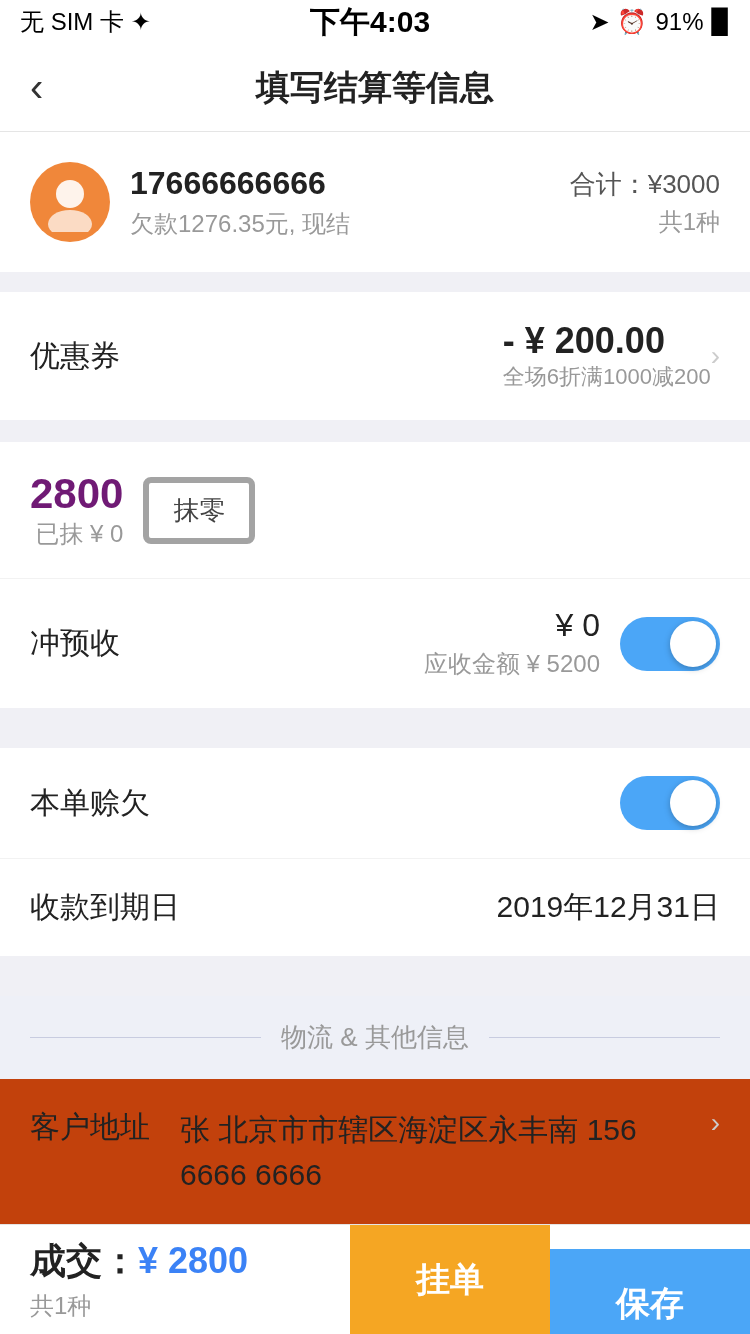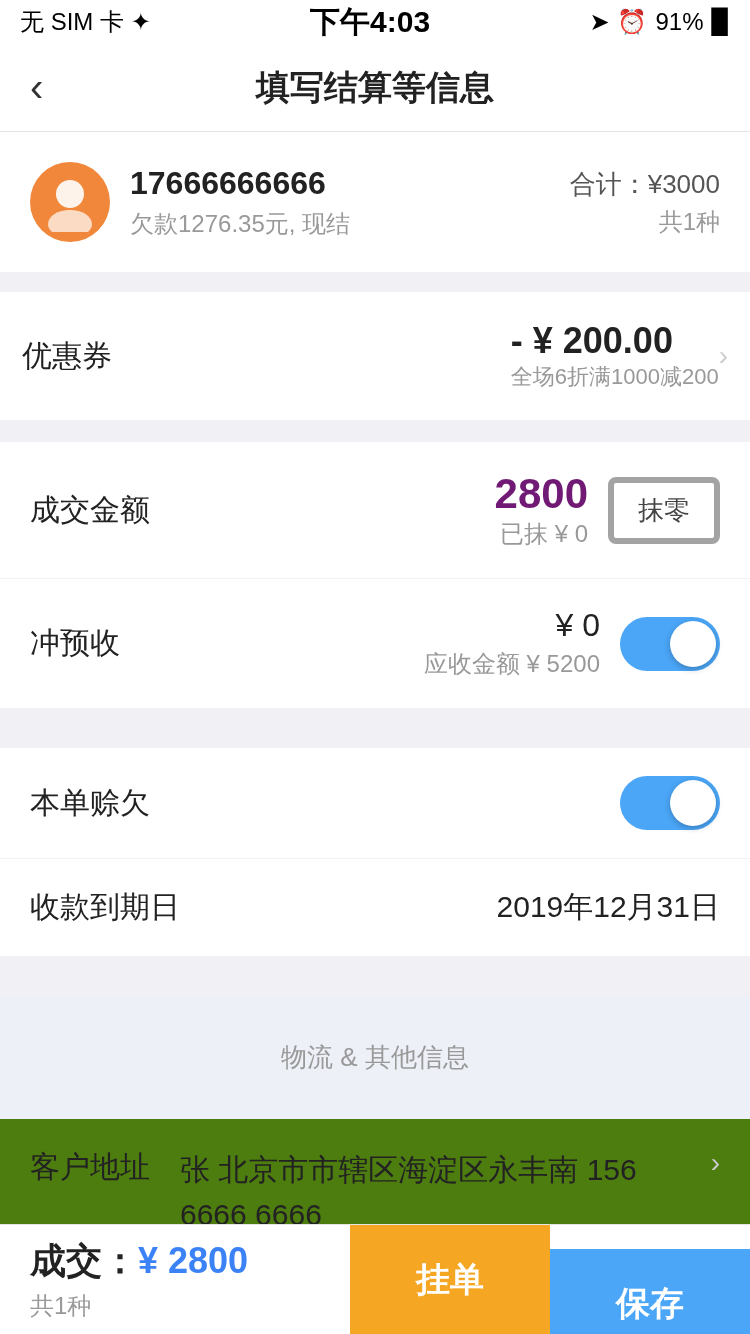--- a/index.html
+++ b/index.html
@@ -101,21 +101,21 @@
     }
     .total-count {
       font-size: 24px;
       color: #999;
       margin-top: 4px;
     }
 
     
     .coupon-row {
       background: #fff;
-      padding: 28px 22px;
+      padding: 28px 30px;
       display: flex;
       align-items: center;
       justify-content: space-between;
       margin-bottom: 2px;
     }
     .coupon-label {
       font-size: 30px;
       color: #222;
     }
     .coupon-right {
@@ -237,35 +237,34 @@
     }
 
     
     .logistics-header {
       background: #eef0f7;
       padding: 24px 30px;
       display: flex;
       align-items: center;
       justify-content: center;
       gap: 20px;
-      flex-direction: column;
     }
     .logistics-line {
       flex: 1;
       height: 1px;
       background: #c8cce0;
     }
     .logistics-text {
       font-size: 26px;
       color: #999;
     }
 
     
     .address-row {
-      background: #4d7c0f;
+      background: #c2410c;
       padding: 28px 30px;
       display: flex;
       align-items: flex-start;
       justify-content: space-between;
     }
     .address-label {
       font-size: 30px;
       color: #222;
       min-width: 130px;
       margin-right: 20px;
@@ -383,21 +382,20 @@
       <div class="coupon-desc">全场6折满1000减200</div>
     </div>
     <span class="chevron-right">›</span>
   </div>
 </div>
 
 <div class="section-divider"></div>
 
 <div class="form-section">
   <div class="form-row">
-    <span class="form-label">成交金额</span>
     <div class="form-value-right">
       <div class="form-value-col">
         <div class="amount-big">2800</div>
         <div class="sub-text">已抹  ¥ 0</div>
       </div>
       <button class="round-btn">抹零</button>
     </div>
   </div>
 
   <div class="form-row">

